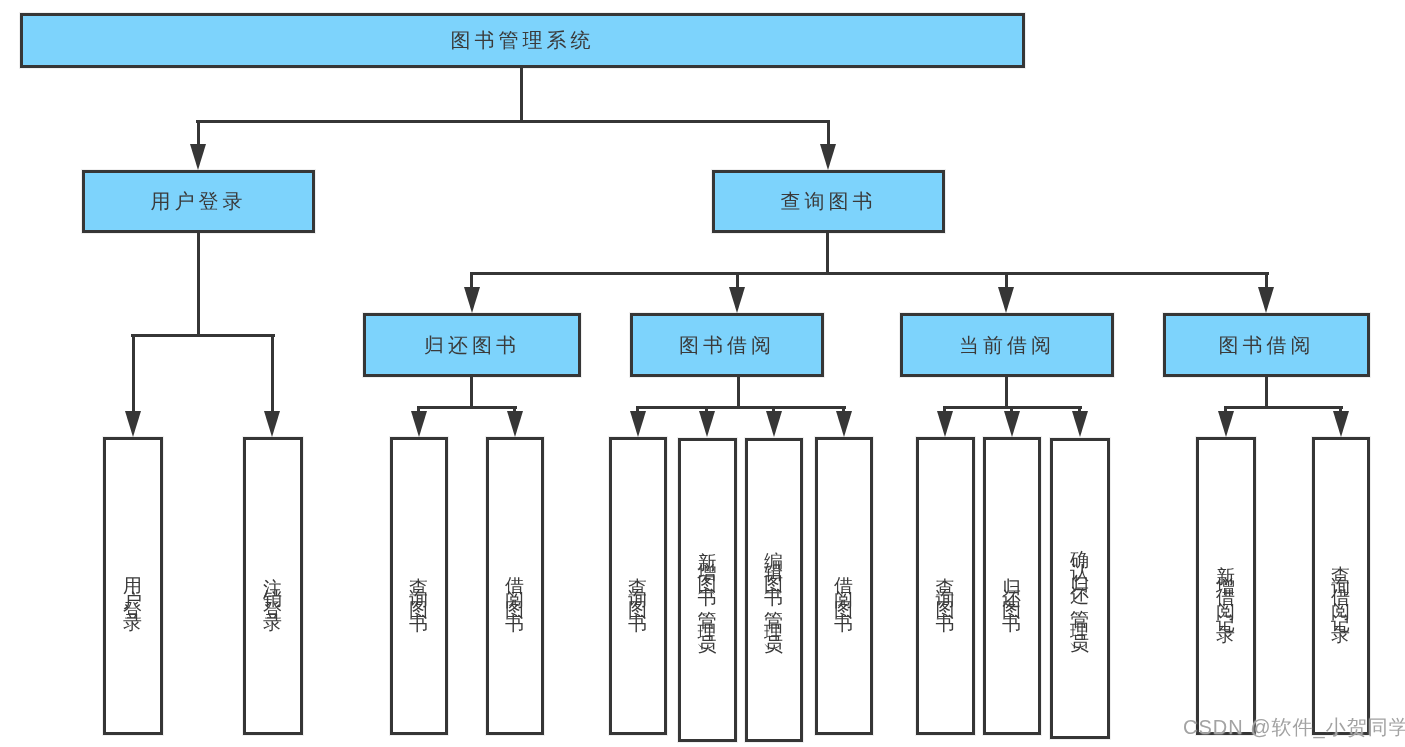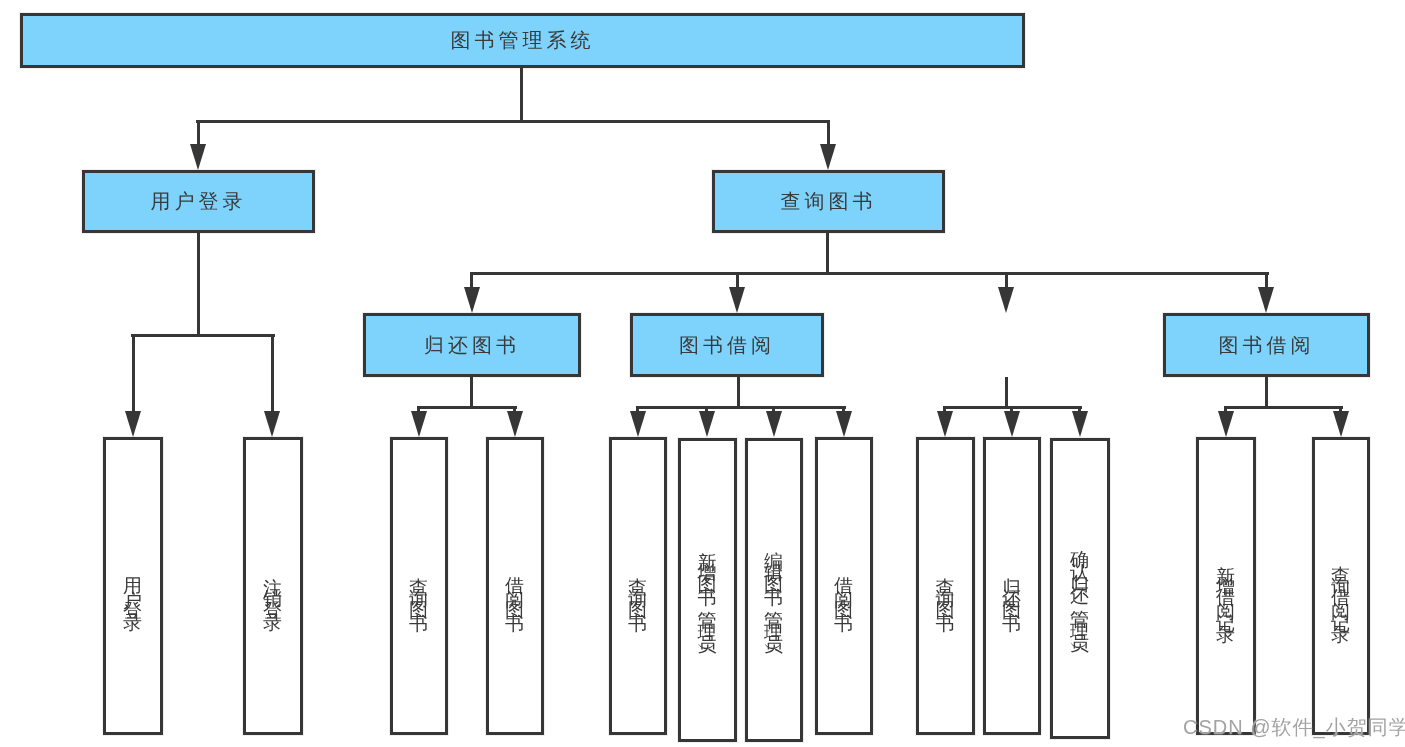--- a/index.html
+++ b/index.html
@@ -98,20 +98,23 @@
   <div class="arrow" style="left:998px;top:287px"></div>
   <div class="v" style="left:1265px;top:275px;height:14px"></div>
   <div class="arrow" style="left:1258px;top:287px"></div>
 
   <div class="box" style="left:363px;top:313px;width:218px;height:64px">
     <span class="lbl">归还图书</span>
   </div>
   <div class="box" style="left:630px;top:313px;width:194px;height:64px">
     <span class="lbl">图书借阅</span>
   </div>
+  <div class="box" style="left:900px;top:313px;width:214px;height:64px">
+    <span class="lbl">当前借阅</span>
+  </div>
   <div class="box" style="left:1163px;top:313px;width:207px;height:64px">
     <span class="lbl">图书借阅</span>
   </div>
 
   <div class="v" style="left:470px;top:377px;height:32px"></div>
   <div class="h" style="left:417px;top:406px;width:100px"></div>
   <div class="v" style="left:417px;top:409px;height:6px"></div>
   <div class="arrow" style="left:411px;top:411px"></div>
   <div class="v" style="left:513px;top:409px;height:6px"></div>
   <div class="arrow" style="left:507px;top:411px"></div>

